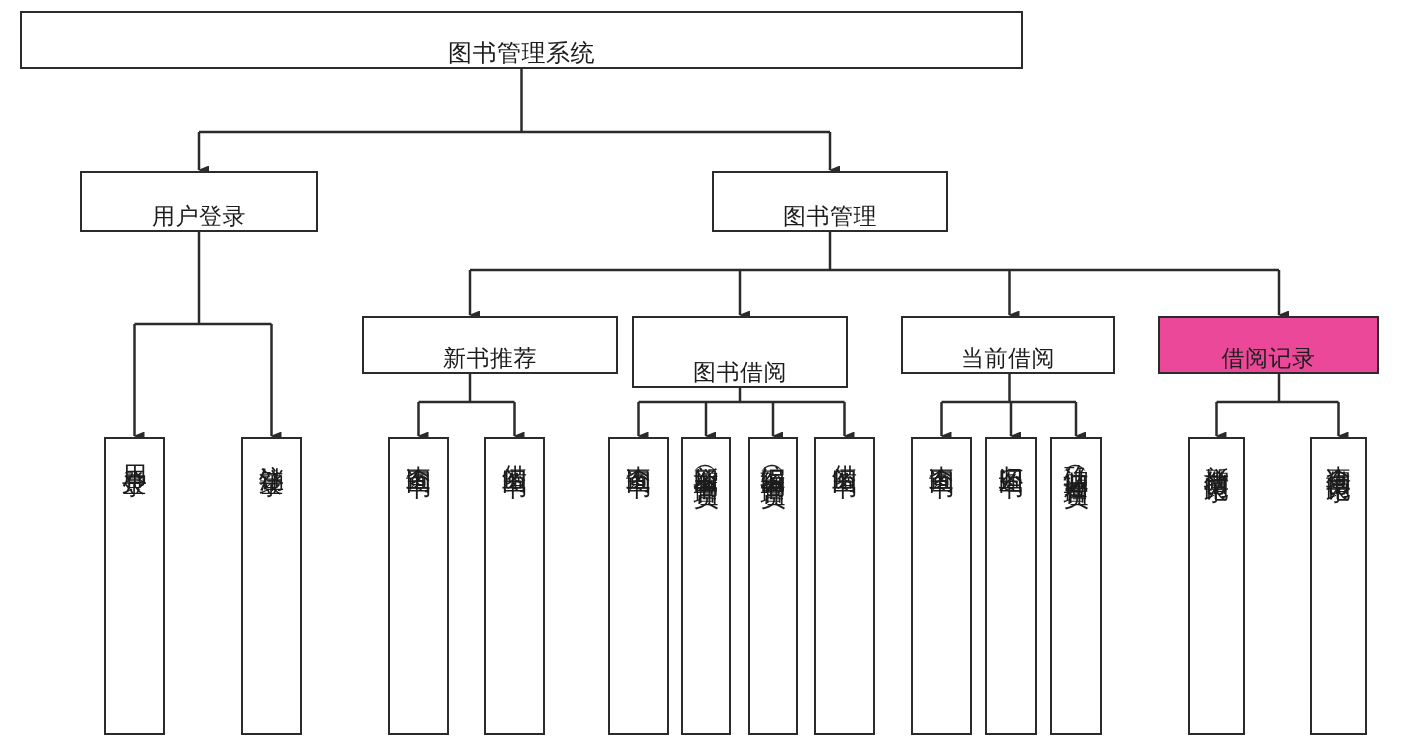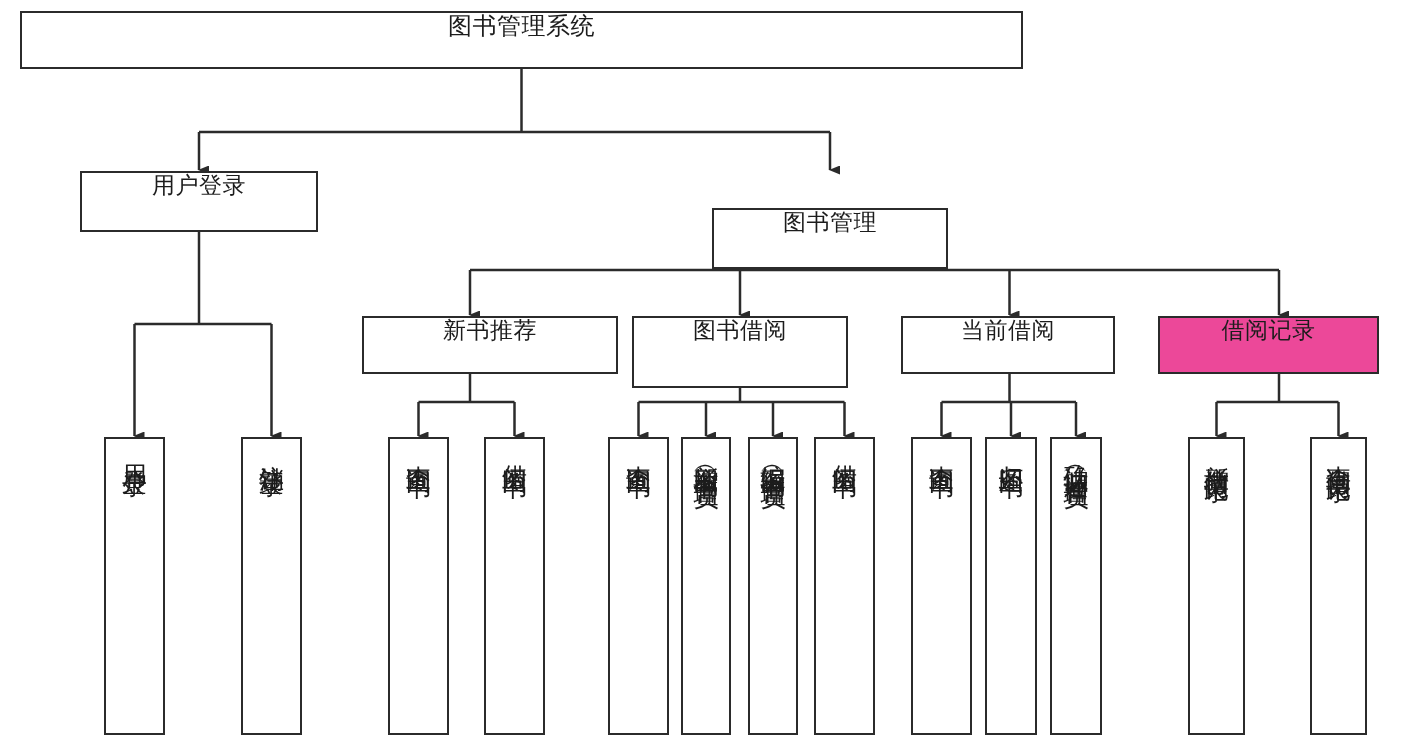--- a/index.html
+++ b/index.html
@@ -24,21 +24,21 @@
     top: 0;
     width: 1405px;
     height: 747px;
   }
   .node {
     position: absolute;
     box-sizing: border-box;
     background: #ffffff;
     border: 2.5px solid #2b2b2b;
     display: flex;
-    align-items: flex-start;
+    align-items: flex-end;
     justify-content: center;
     overflow: hidden;
   }
   .node-label {
     color: #1c1c1c;
     text-align: center;
     line-height: 1.12;
     white-space: pre-wrap;
   }
   .node.horizontal .node-label {
@@ -119,21 +119,21 @@
       </g>
   </svg>
 
   <div id="node-layer">
       <div class="node horizontal root" style="left: 20px; top: 11px; width: 1003px; height: 58px; border-color: rgb(43, 43, 43); background: rgb(255, 255, 255);">
         <span class="node-label" style="color: rgb(28, 28, 28);">图书管理系统</span>
       </div>
       <div class="node horizontal" style="left: 80px; top: 171px; width: 238px; height: 61px; border-color: rgb(43, 43, 43); background: rgb(255, 255, 255);">
         <span class="node-label" style="color: rgb(28, 28, 28);">用户登录</span>
       </div>
-      <div class="node horizontal" style="left: 712px; top: 171px; width: 236px; height: 61px; border-color: rgb(43, 43, 43); background: rgb(255, 255, 255); margin-top: 37px;">
+      <div class="node horizontal" style="left: 712px; top: 171px; width: 236px; height: 61px; border-color: rgb(43, 43, 43); background: rgb(255, 255, 255);">
         <span class="node-label" style="color: rgb(28, 28, 28);">图书管理</span>
       </div>
       <div class="node horizontal" style="left: 362px; top: 316px; width: 256px; height: 58px; border-color: rgb(43, 43, 43); background: rgb(255, 255, 255);">
         <span class="node-label" style="color: rgb(28, 28, 28);">新书推荐</span>
       </div>
       <div class="node horizontal" style="left: 632px; top: 316px; width: 216px; height: 72px; border-color: rgb(43, 43, 43); background: rgb(255, 255, 255);">
         <span class="node-label" style="color: rgb(28, 28, 28);">图书借阅</span>
       </div>
       <div class="node horizontal" style="left: 901px; top: 316px; width: 214px; height: 58px; border-color: rgb(43, 43, 43); background: rgb(255, 255, 255);">
         <span class="node-label" style="color: rgb(28, 28, 28);">当前借阅</span>

